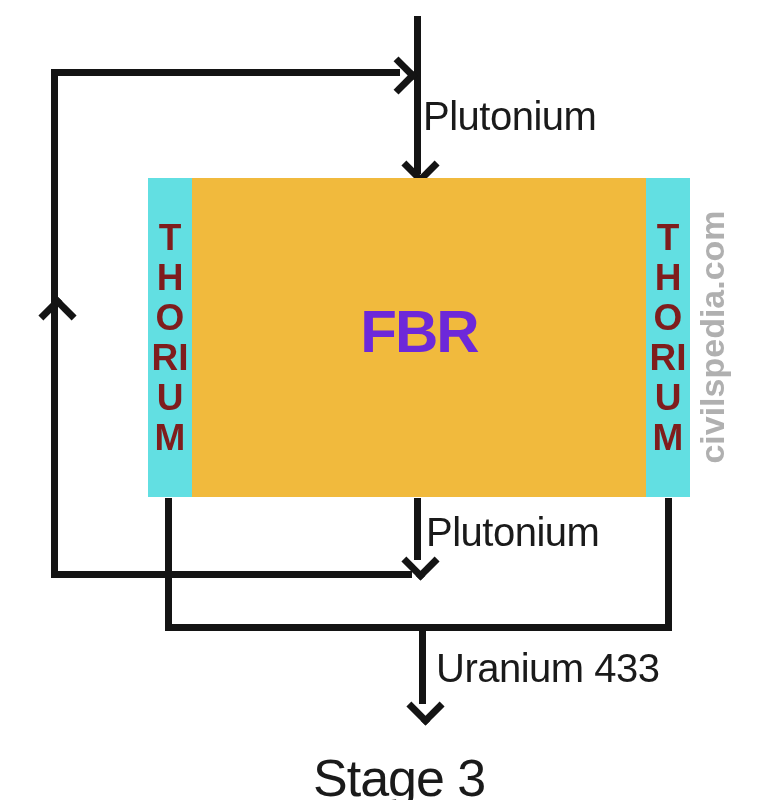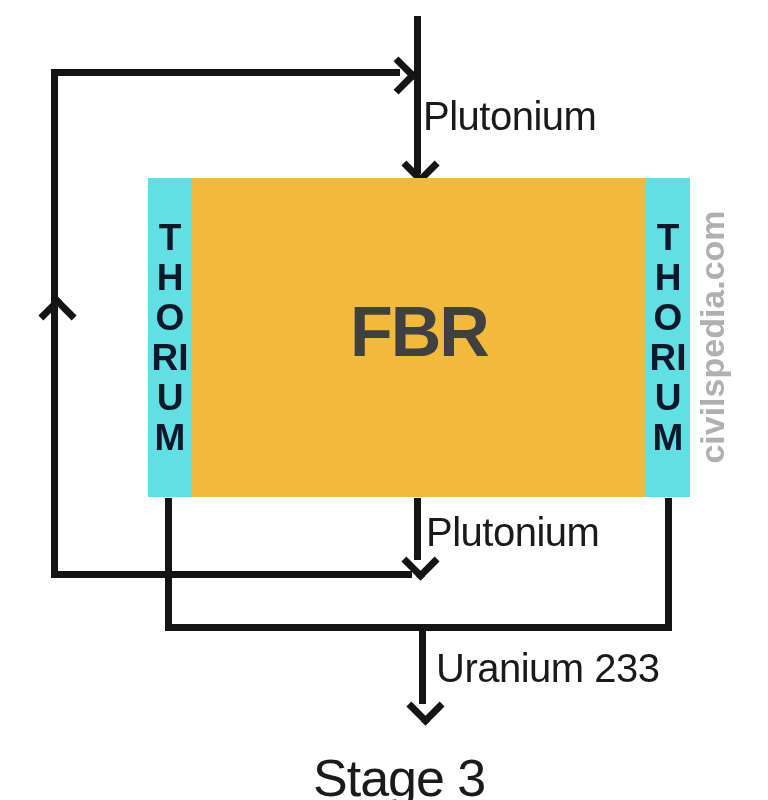--- a/index.html
+++ b/index.html
@@ -21,23 +21,23 @@
         border-top:7px solid var(--line);border-left:7px solid var(--line);}
   .chev.up{transform:rotate(45deg);}
   .chev.down{transform:rotate(225deg);}
   .chev.right{transform:rotate(135deg);}
 
   
   .fbr-box{position:absolute;left:148px;top:178px;width:542px;height:319px;
            display:flex;flex-direction:row;}
   .blanket{width:44px;background:var(--cyan);display:flex;align-items:center;justify-content:center;}
   .blanket .vlabel{display:block;width:38px;text-align:center;word-break:break-all;
-                   font-size:37px;font-weight:700;line-height:40px;color:#0f172a;}
+                   font-size:37px;font-weight:700;line-height:40px;color:#7f1d1d;}
   .core{flex:1;background:var(--orange);display:flex;align-items:center;justify-content:center;}
-  .core .core-label{font-size:70px;font-weight:700;letter-spacing:-2px;color:#404040;
+  .core .core-label{font-size:60px;font-weight:700;letter-spacing:-2px;color:#6d28d9;
                     transform:translateY(-6px);}
 
   
   .watermark{position:absolute;left:712px;top:337px;white-space:nowrap;
              transform:translate(-50%,-50%) rotate(-90deg);
              font-size:34px;font-weight:700;color:var(--wm);}
 
   
   .flabel{position:absolute;font-weight:400;color:var(--text);line-height:1;
           letter-spacing:-0.5px;white-space:nowrap;}
@@ -80,16 +80,16 @@
     </div>
     <div class="blanket">
       <span class="vlabel">THORIUM</span>
     </div>
   </div>
 
   <div class="watermark">civilspedia.com</div>
 
   <div class="flabel pu-in">Plutonium</div>
   <div class="flabel pu-out">Plutonium</div>
-  <div class="flabel u233">Uranium 233</div>
+  <div class="flabel u233">Uranium 433</div>
   <div class="flabel stage">Stage 3</div>
 
 </div>
 
 </body></html>

